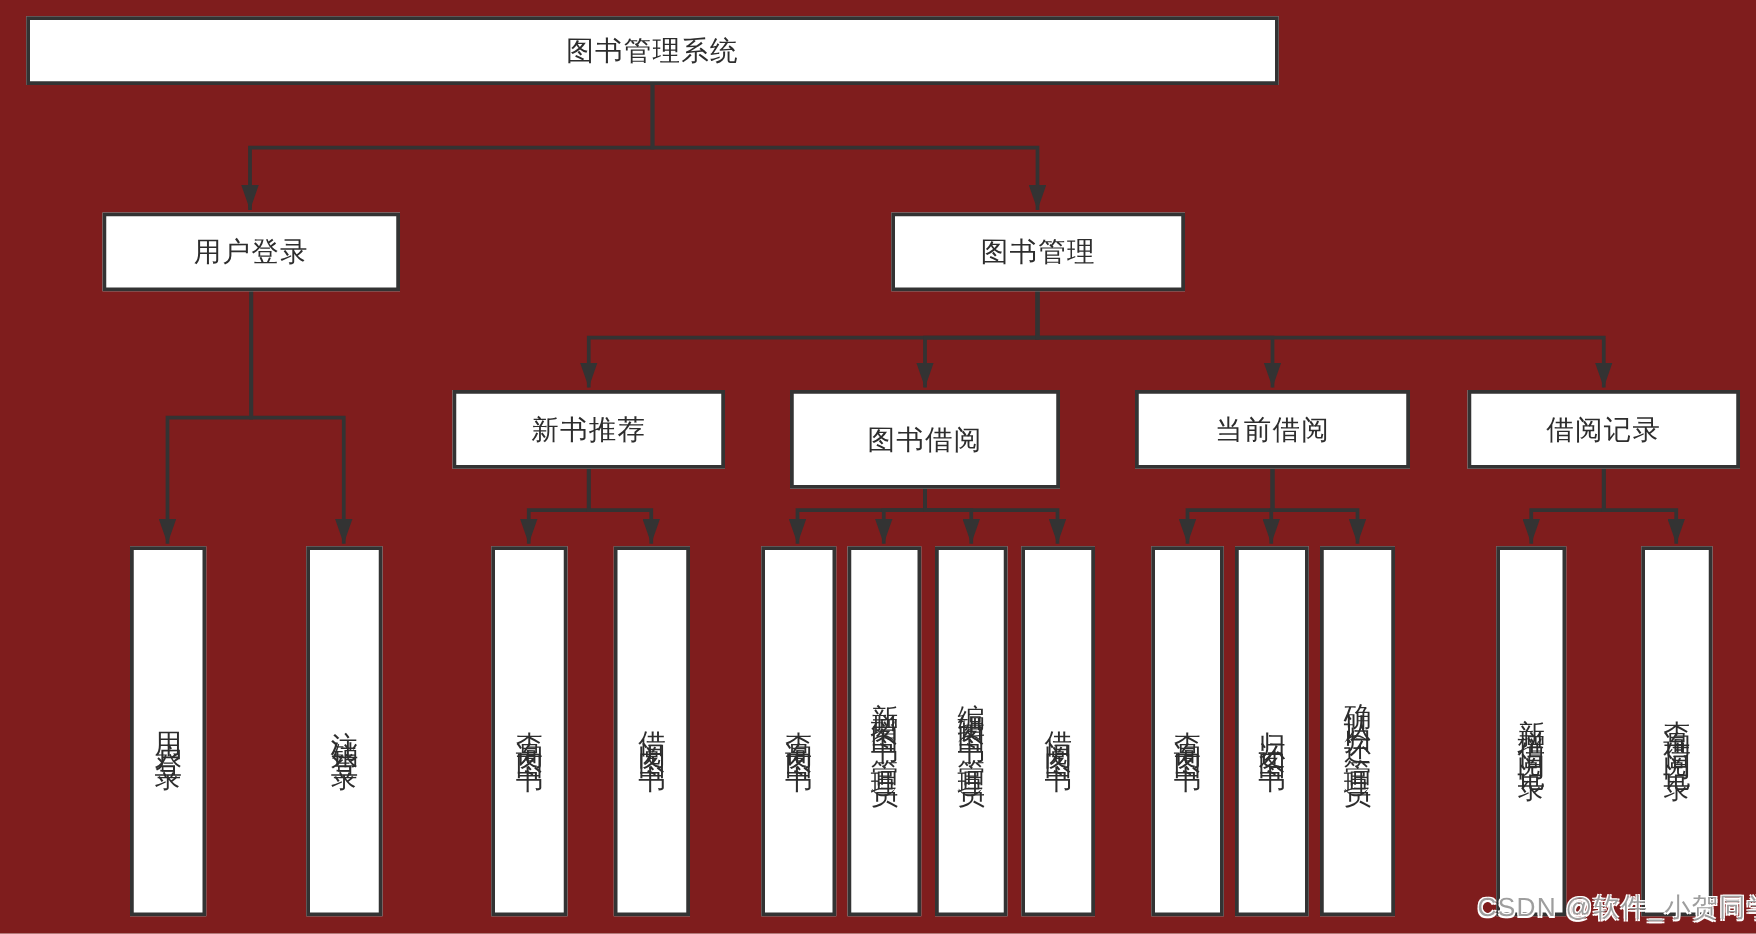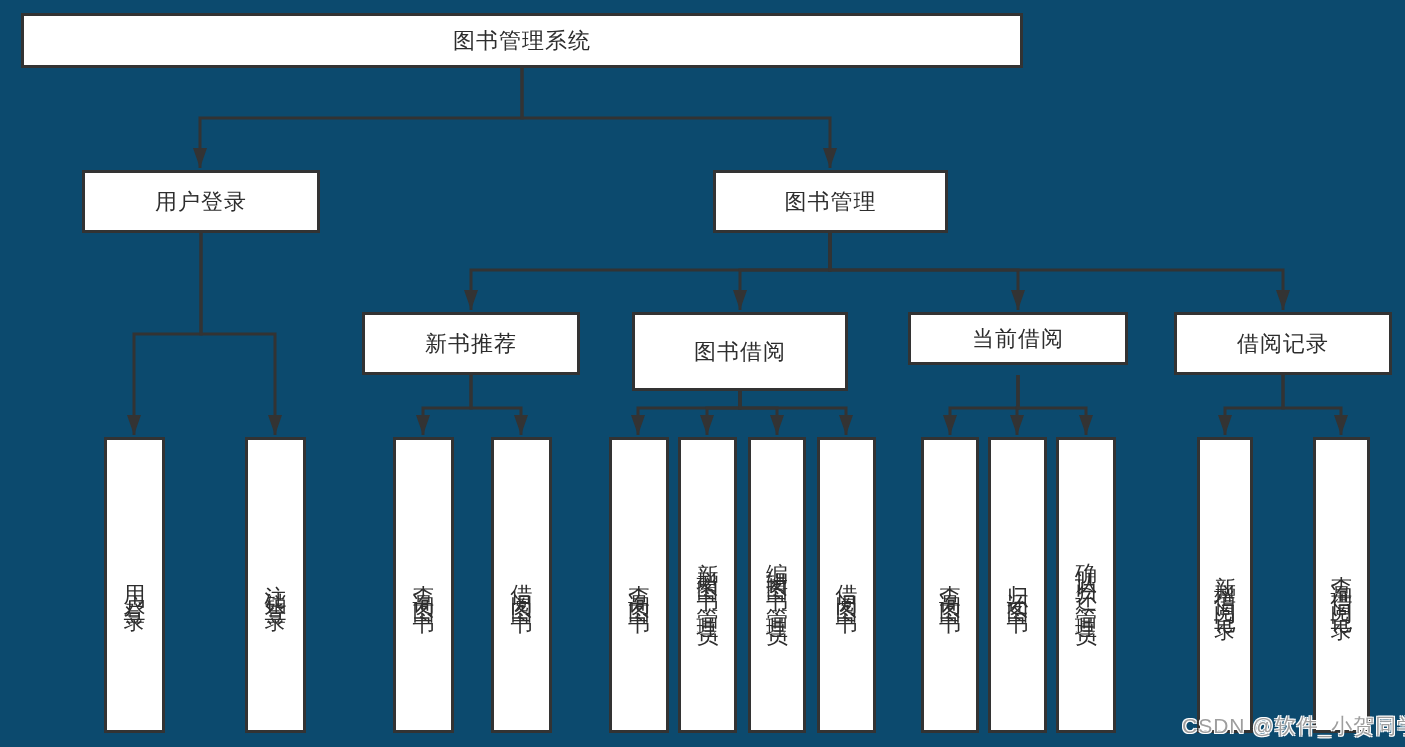--- a/index.html
+++ b/index.html
@@ -1,20 +1,20 @@
 <!DOCTYPE html>
 <html><head>
 <meta charset="utf-8">
 <style>
   html, body { margin: 0; padding: 0; background: #ffffff; }
   .stage {
     position: relative;
     width: 1405px;
     height: 747px;
-    background: #0c4a6e;
+    background: #7f1d1d;
     overflow: hidden;
     font-family: "Liberation Sans", sans-serif;
   }
   svg.connectors {
     position: absolute;
     left: 0; top: 0;
     z-index: 0;
   }
   .node {
     position: absolute;
@@ -101,21 +101,21 @@
   <div class="node h-node" style="left:713px; top:170px; width:235px; height:63px;">
     <span>图书管理</span>
   </div>
 
   <div class="node h-node" style="left:362px; top:312px; width:218px; height:63px;">
     <span>新书推荐</span>
   </div>
   <div class="node h-node" style="left:632px; top:312px; width:216px; height:79px;">
     <span>图书借阅</span>
   </div>
-  <div class="node h-node" style="left:908px; top:312px; width:220px; height:53px;">
+  <div class="node h-node" style="left:908px; top:312px; width:220px; height:63px;">
     <span>当前借阅</span>
   </div>
   <div class="node h-node" style="left:1174px; top:312px; width:218px; height:63px;">
     <span>借阅记录</span>
   </div>
 
   <div class="node v-node" style="left:104px; top:437px; width:61px; height:296px;">
     <span>用户登录</span>
   </div>
   <div class="node v-node" style="left:245px; top:437px; width:61px; height:296px;">

